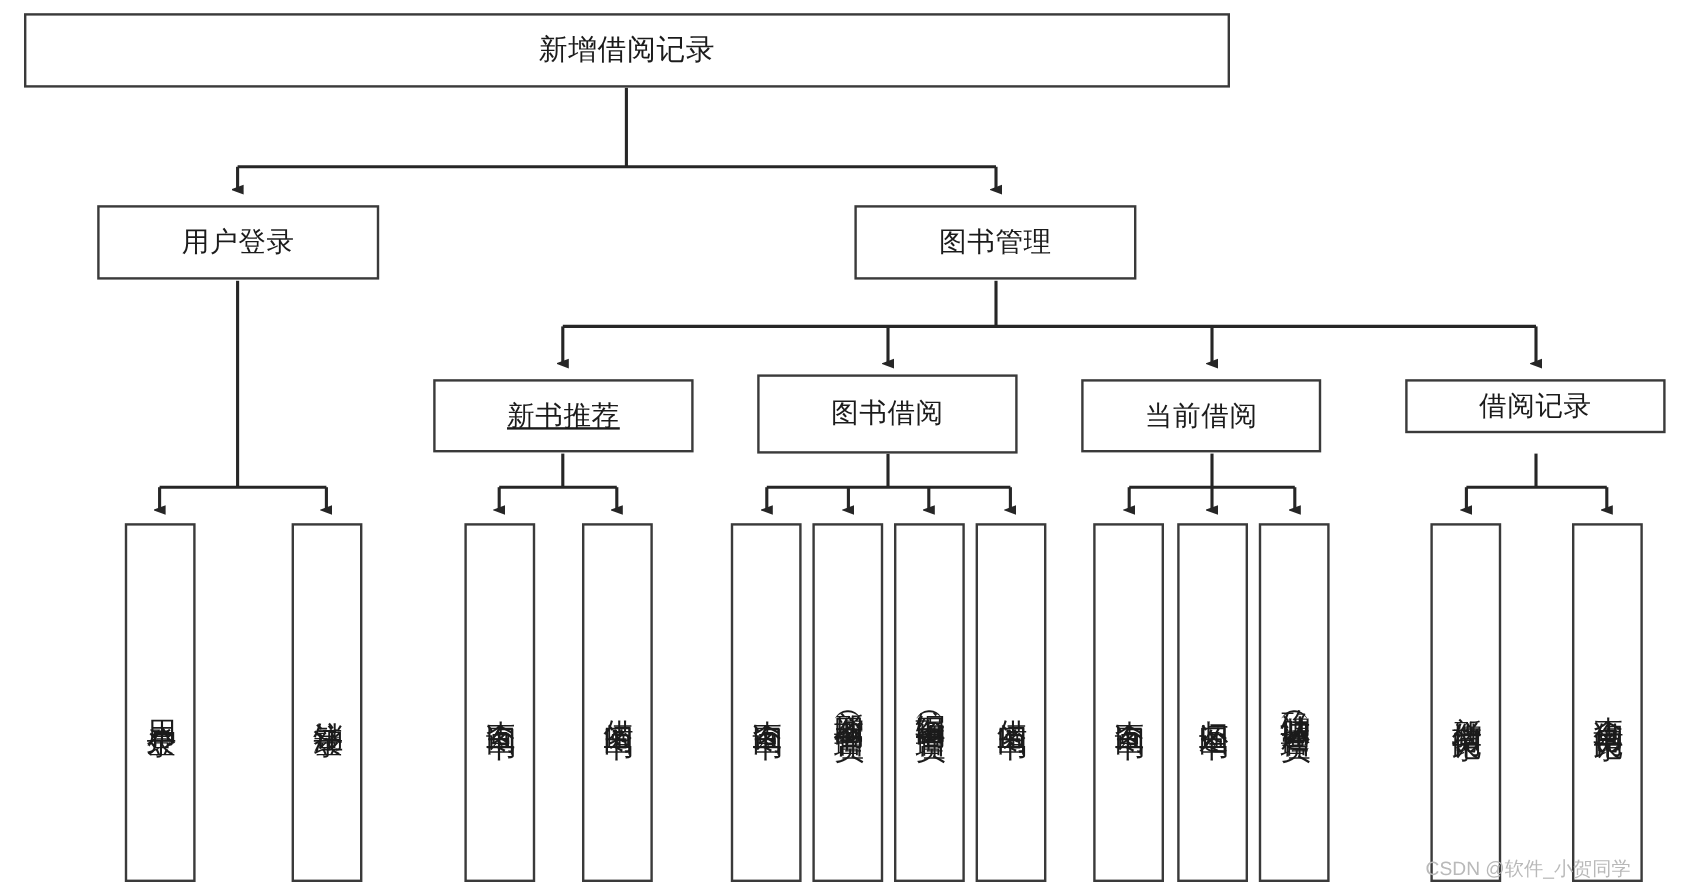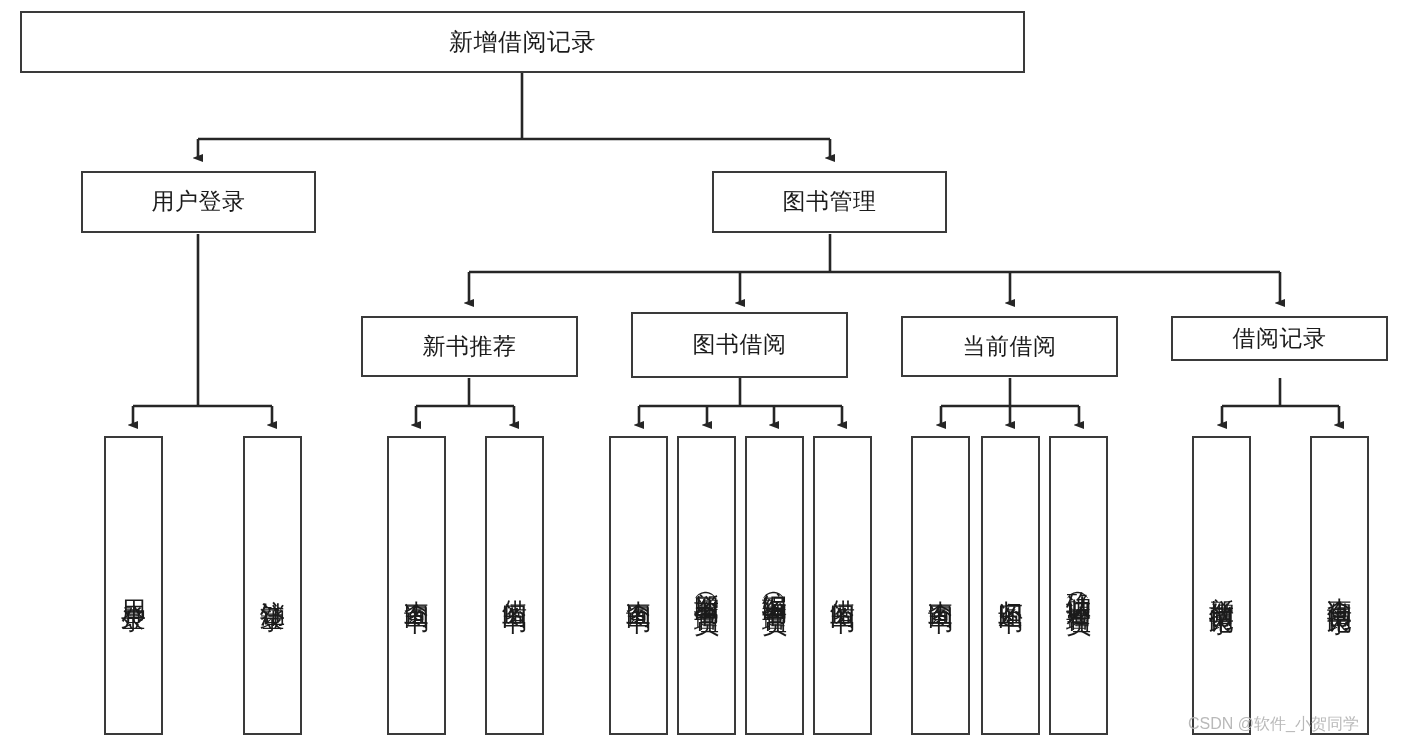--- a/index.html
+++ b/index.html
@@ -136,29 +136,29 @@
   </div>
 
   <div class="node horiz" style="left:81px; top:171px; width:235px; height:62px;">
     <span class="label">用户登录</span>
   </div>
 
   <div class="node horiz" style="left:712px; top:171px; width:235px; height:62px;">
     <span class="label">图书管理</span>
   </div>
 
-  <div class="node horiz" style="left:361px; top:316px; width:217px; height:61px;">
+  <div class="node horiz" style="left:361px; top:316px; width:217px; height:61px;text-decoration:underline;">
     <span class="label">新书推荐</span>
   </div>
 
   <div class="node horiz" style="left:631px; top:312px; width:217px; height:66px;">
     <span class="label">图书借阅</span>
   </div>
 
-  <div class="node horiz" style="left:901px; top:316px; width:217px; height:61px;">
+  <div class="node horiz" style="left:901px; top:316px; width:200px; height:61px;">
     <span class="label">当前借阅</span>
   </div>
 
   <div class="node horiz" style="left:1171px; top:316px; width:217px; height:45px;">
     <span class="label">借阅记录</span>
   </div>
 
   <div class="node vert" style="left:104px; top:436px; width:59px; height:299px;">
     <span class="label">用户登录</span>
   </div>

